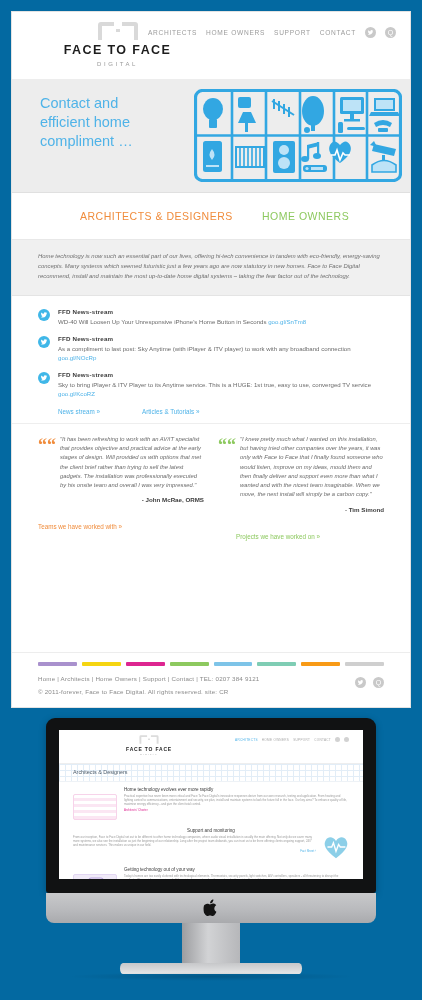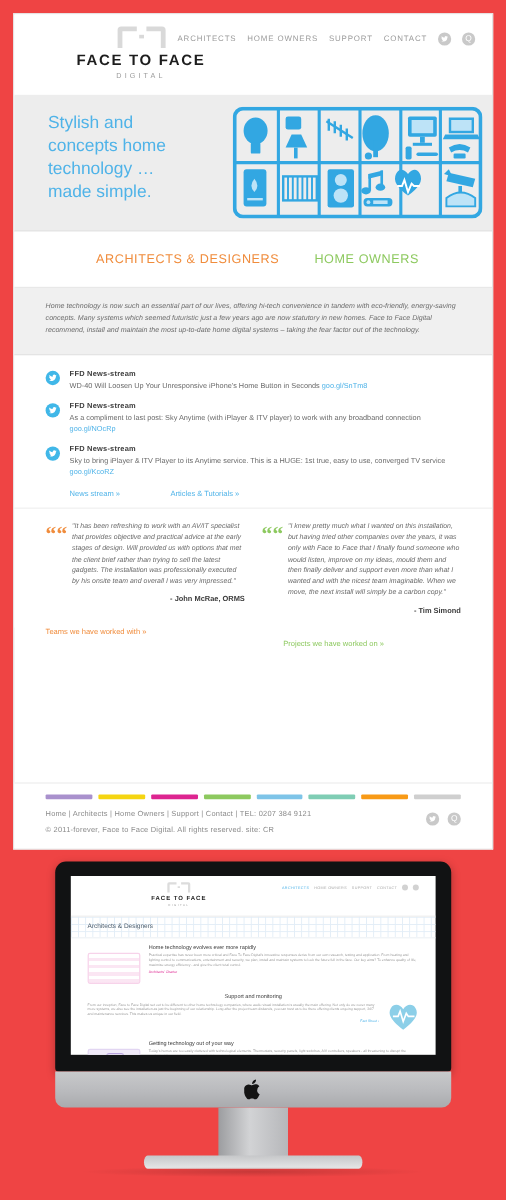--- a/index.html
+++ b/index.html
@@ -3,21 +3,21 @@
 <meta charset="utf-8">
 <style>
   * { box-sizing: border-box; }
   html, body {
     margin: 0; padding: 0;
     width: 422px; height: 1000px;
     background: #ffffff;
     font-family: "Liberation Sans", sans-serif;
     overflow: hidden;
   }
-  #page { position: relative; width: 422px; height: 1000px; background:#ef4444; }
+  #page { position: relative; width: 422px; height: 1000px; background:#0369a1; }
 
   
   .site-card {
     position: absolute; left: 11px; top: 11px;
     width: 400px; height: 697px;
     background: #ffffff;
     border: 1px solid #e3e3e3;
   }
 
   
@@ -294,24 +294,23 @@
             </svg>
         </span>
         <span class="social-ico">
           <span>Q</span>
         </span>
       </div>
     </div>
 
     <div class="hero">
       <div class="hero-text">
-        <div>Stylish and</div>
-        <div>concepts home</div>
-        <div>technology …</div>
-        <div>made simple.</div>
+        <div>Contact and</div>
+        <div>efficient home</div>
+        <div>compliment …</div>
       </div>
       <svg class="sprue" viewBox="0 0 208 93">
         <rect x="1.5" y="1.5" width="205" height="90" rx="7" fill="none" stroke="#32a7e2" stroke-width="3.2"></rect>
 
         <g stroke="#32a7e2" stroke-width="2.6" fill="none">
           <path d="M1.5 46.5 H206.5"></path>
           <path d="M38 1.5 V91.5"></path>
             <path d="M72 1.5 V91.5"></path>
           <path d="M106 1.5 V91.5"></path>
             <path d="M140 1.5 V91.5"></path>

